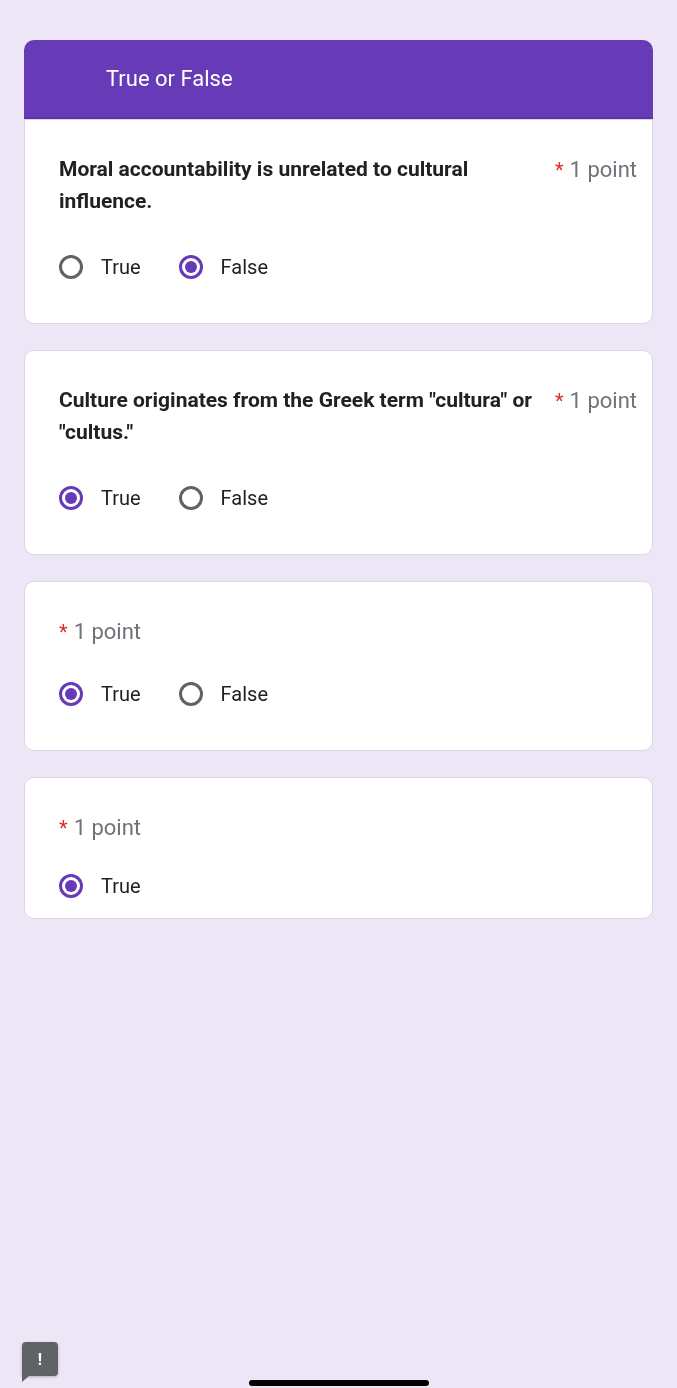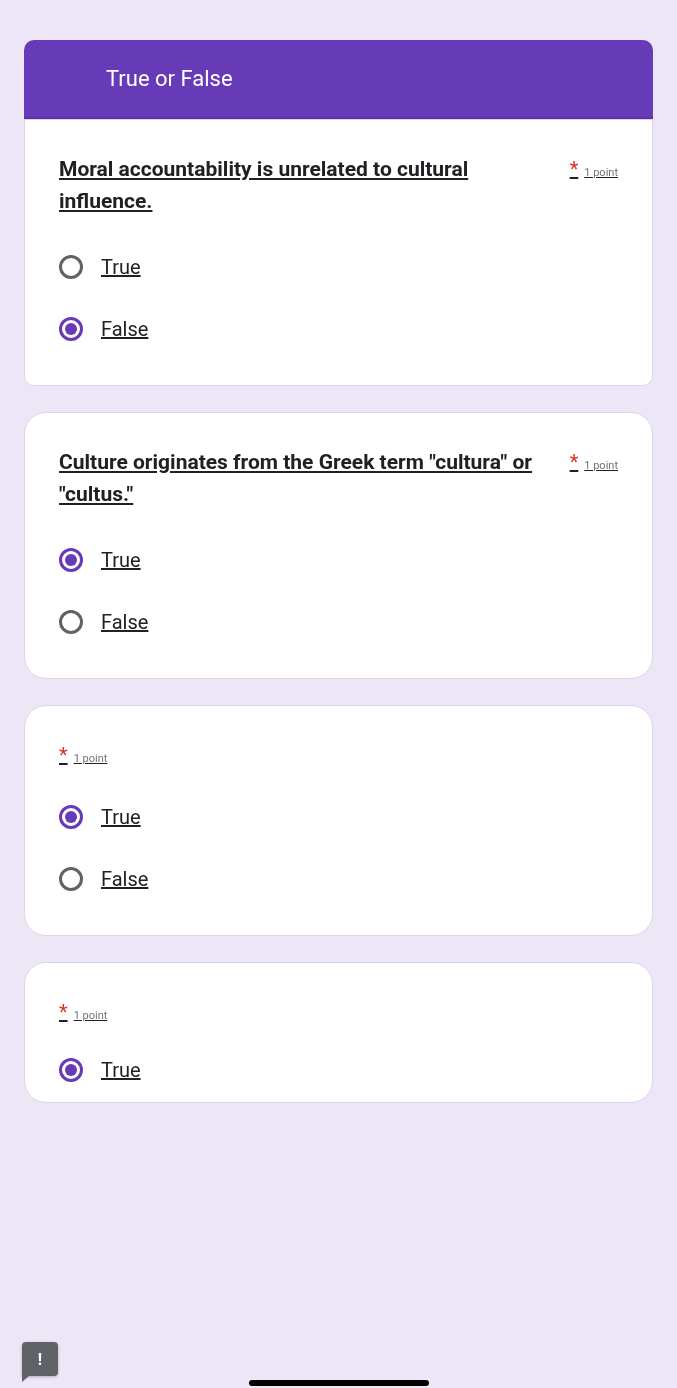--- a/index.html
+++ b/index.html
@@ -31,26 +31,25 @@
     color:#fff;
     border-radius:10px 10px 0 0;
     padding:26px 36px 26px 82px;
     font-size:22px;
     border-bottom:2px solid #5c33a4;
   }
   .card{
     background:var(--card);
     border:1px solid var(--border);
     border-radius:0 0 10px 10px;
-    padding:34px 34px 44px 34px;
+    padding:34px 15px 44px 34px;
     margin-bottom:26px;
-    text-decoration:underline;
   }
   .card:not(.first-card){
-    border-radius:22px;
+    border-radius:10px;
   }
   .q-row{
     display:flex;
     align-items:flex-start;
     justify-content:space-between;
     gap:10px;
   }
   .q-text{
     font-size:21px;
     font-weight:700;
@@ -65,26 +64,26 @@
     gap:6px;
     font-size:18px;
     margin-top:3px;
   }
   .req{
     color:var(--req);
     font-size:20px;
   }
   .pts{
     color:var(--muted);
-    font-size:11px;
+    font-size:22px;
   }
   .options{
     margin-top:38px;
     display:flex;
-    flex-direction:column;
+    flex-direction:row;
     gap:38px;
   }
   .option{
     display:flex;
     align-items:center;
     gap:18px;
     font-size:20px;
     color:var(--text);
     cursor:pointer;
   }

